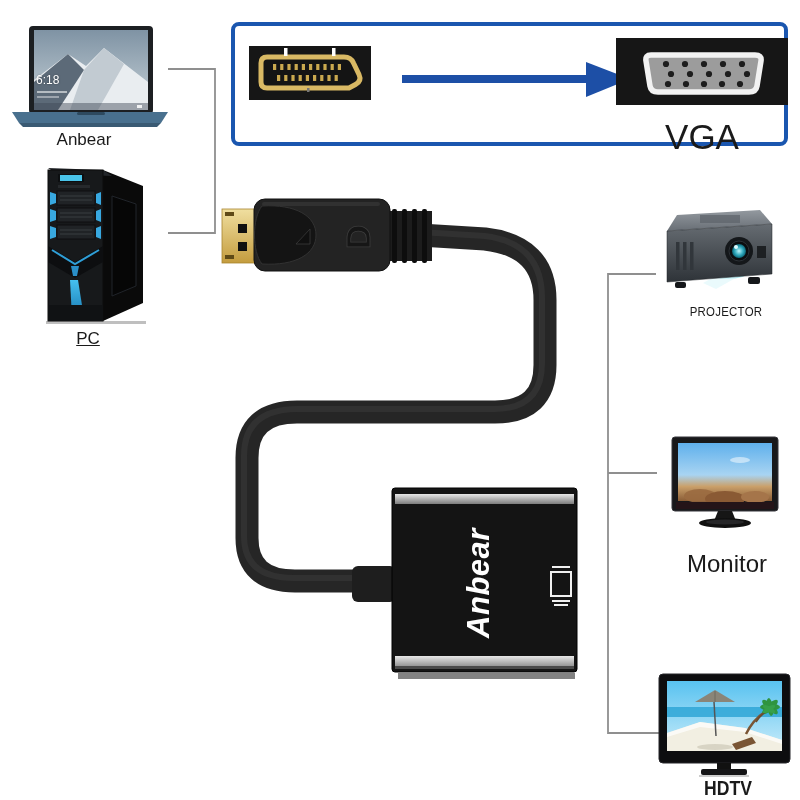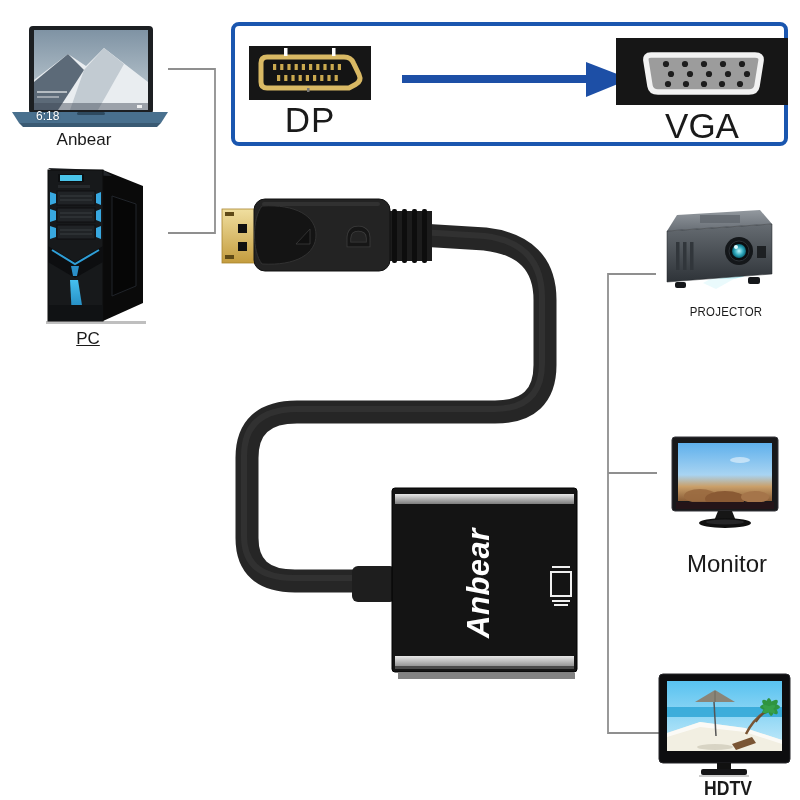--- a/index.html
+++ b/index.html
@@ -5,25 +5,25 @@
   html,body{margin:0;padding:0;background:#fff;}
   .stage{position:relative;width:800px;height:800px;background:#ffffff;overflow:hidden;
          font-family:"Liberation Sans", sans-serif;color:#1a1a1a;}
   .abs{position:absolute;}
   .lbl{position:absolute;text-align:center;color:#1a1a1a;line-height:1.1;}
   #banner-box{left:231px;top:22px;width:549px;height:116px;border:4px solid #1a56af;border-radius:8px;background:#fff;}
   #gfx{left:0;top:0;width:800px;height:800px;}
   #lbl-laptop{left:34px;top:131px;width:100px;font-size:17px;}
   #lbl-pc{left:38px;top:330px;width:100px;font-size:17px;text-decoration:underline;}
   #lbl-dp{left:249px;top:101px;width:122px;font-size:35px;letter-spacing:1px;}
-  #lbl-vga{left:616px;top:107px;width:172px;font-size:35px;}
+  #lbl-vga{left:616px;top:118px;width:172px;font-size:35px;}
   #lbl-projector{left:666px;top:305px;width:120px;font-size:13px;transform:scaleX(.88);letter-spacing:.3px;}
   #lbl-monitor{left:667px;top:551px;width:120px;font-size:24px;}
   #lbl-hdtv{left:668px;top:777px;width:120px;font-size:20px;font-weight:600;transform:scaleX(.88);}
-  #lbl-time{left:36px;top:74px;width:60px;text-align:left;font-size:12px;color:#ffffff;font-weight:400;text-shadow:0 0 2px rgba(0,0,0,.4);margin-top:36px;}
+  #lbl-time{left:36px;top:74px;width:60px;text-align:left;font-size:12px;color:#ffffff;font-weight:400;text-shadow:0 0 2px rgba(0,0,0,.4);}
   .time-sub1{left:37px;top:91px;width:30px;height:2px;background:rgba(255,255,255,.55);}
   .time-sub2{left:37px;top:96px;width:22px;height:2px;background:rgba(255,255,255,.4);}
   #logo-anbear{left:409px;top:563px;width:140px;height:40px;line-height:40px;text-align:center;
                color:#ffffff;font-size:31px;font-weight:bold;font-style:italic;
                transform:rotate(-90deg);letter-spacing:.5px;}
 </style>
 </head>
 <body>
 
 <div class="stage">
@@ -278,20 +278,19 @@
       <rect x="701" y="769" width="46" height="6" rx="2" fill="#141416"></rect>
       <rect x="699" y="775" width="50" height="2" fill="#000000" opacity=".2"></rect>
     </g>
   </svg>
 
   <div class="lbl" id="lbl-time">6:18</div>
   <div class="abs time-sub1"></div>
   <div class="abs time-sub2"></div>
   <div class="lbl" id="lbl-laptop">Anbear</div>
   <div class="lbl" id="lbl-pc">PC</div>
-  <div class="lbl" id="lbl-dp">DP</div>
   <div class="lbl" id="lbl-vga">VGA</div>
   <div class="lbl" id="lbl-projector">PROJECTOR</div>
   <div class="lbl" id="lbl-monitor">Monitor</div>
   <div class="lbl" id="lbl-hdtv">HDTV</div>
   <div class="abs" id="logo-anbear">Anbear</div>
 
 </div>
 
 </body></html>

